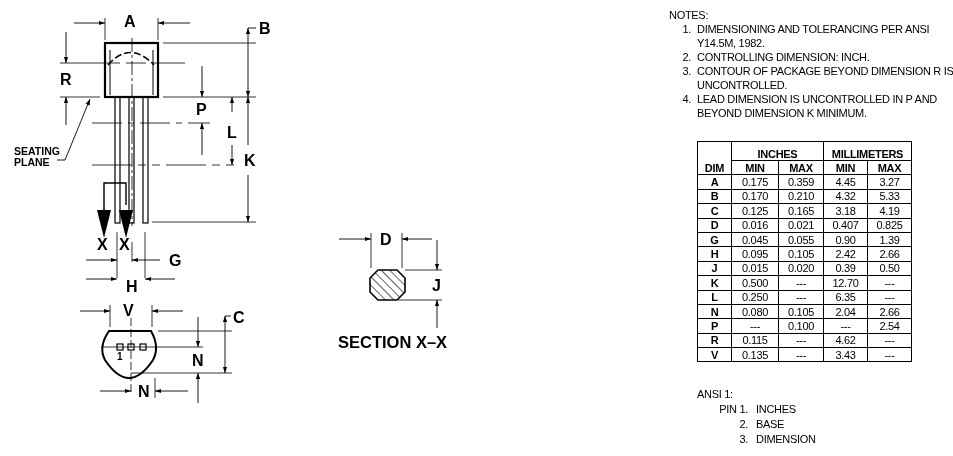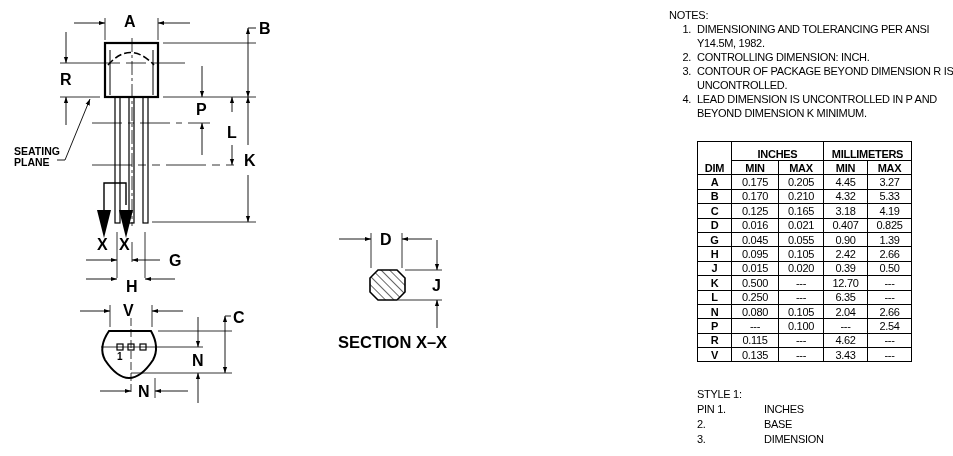--- a/index.html
+++ b/index.html
@@ -20,21 +20,21 @@
                text-align: center; }
   table.dims th { font-weight: bold; text-align: center; }
   table.dims td.dim { font-weight: bold; width: 33px; }
   table.dims col.c1 { width: 33px; } table.dims col.c2 { width: 47px; } table.dims col.c3 { width: 45px; }
   table.dims col.c4 { width: 44px; } table.dims col.c5 { width: 44px; }
   table.dims tr.grp th { height: 18px; vertical-align: bottom; }
   table.dims th.dimhead { vertical-align: bottom; margin-left: 32px; }
   .style { position: absolute; left: 697px; top: 387px; font-size: 11px; line-height: 15px;
            letter-spacing: -0.3px; }
   .style .pin { display: flex; }
-  .style .pin .lab { width: 51px; padding-right: 16px; }
+  .style .pin .lab { width: 51px; text-align: right; padding-right: 8px; }
 </style>
 </head>
 <body>
 
 <svg id="drawing" viewBox="0 0 660 456" xmlns="http://www.w3.org/2000/svg">
   <defs>
     <marker id="ah" viewBox="0 0 10 10" refX="10" refY="5" markerWidth="7" markerHeight="7" orient="auto-start-reverse">
       <path d="M0,1.5 L10,5 L0,8.5 z" fill="#000"></path>
     </marker>
     <pattern id="hatch" width="6" height="6" patternUnits="userSpaceOnUse" patternTransform="rotate(-45)">
@@ -205,21 +205,21 @@
       <th>MIN</th>
       <th>MAX</th>
       <th>MIN</th>
       <th>MAX</th>
     </tr>
   </thead>
   <tbody id="dim-rows">
       <tr>
         <td class="dim">A</td>
         <td>0.175</td>
-        <td>0.205</td>
+        <td>0.359</td>
         <td>4.45</td>
         <td>3.27</td>
       </tr>
       <tr>
         <td class="dim">B</td>
         <td>0.170</td>
         <td>0.210</td>
         <td>4.32</td>
         <td>5.33</td>
       </tr>
@@ -297,21 +297,21 @@
         <td class="dim">V</td>
         <td>0.135</td>
         <td>---</td>
         <td>3.43</td>
         <td>---</td>
       </tr>
     </tbody>
 </table>
 
 <div class="style">
-  <div>STYLE 1:</div>
+  <div>ANSI 1:</div>
   <div class="pin">
       <span class="lab">PIN 1.</span>
       <span>INCHES</span>
     </div>
   <div class="pin">
       <span class="lab">2.</span>
       <span>BASE</span>
     </div>
   <div class="pin">
       <span class="lab">3.</span>

